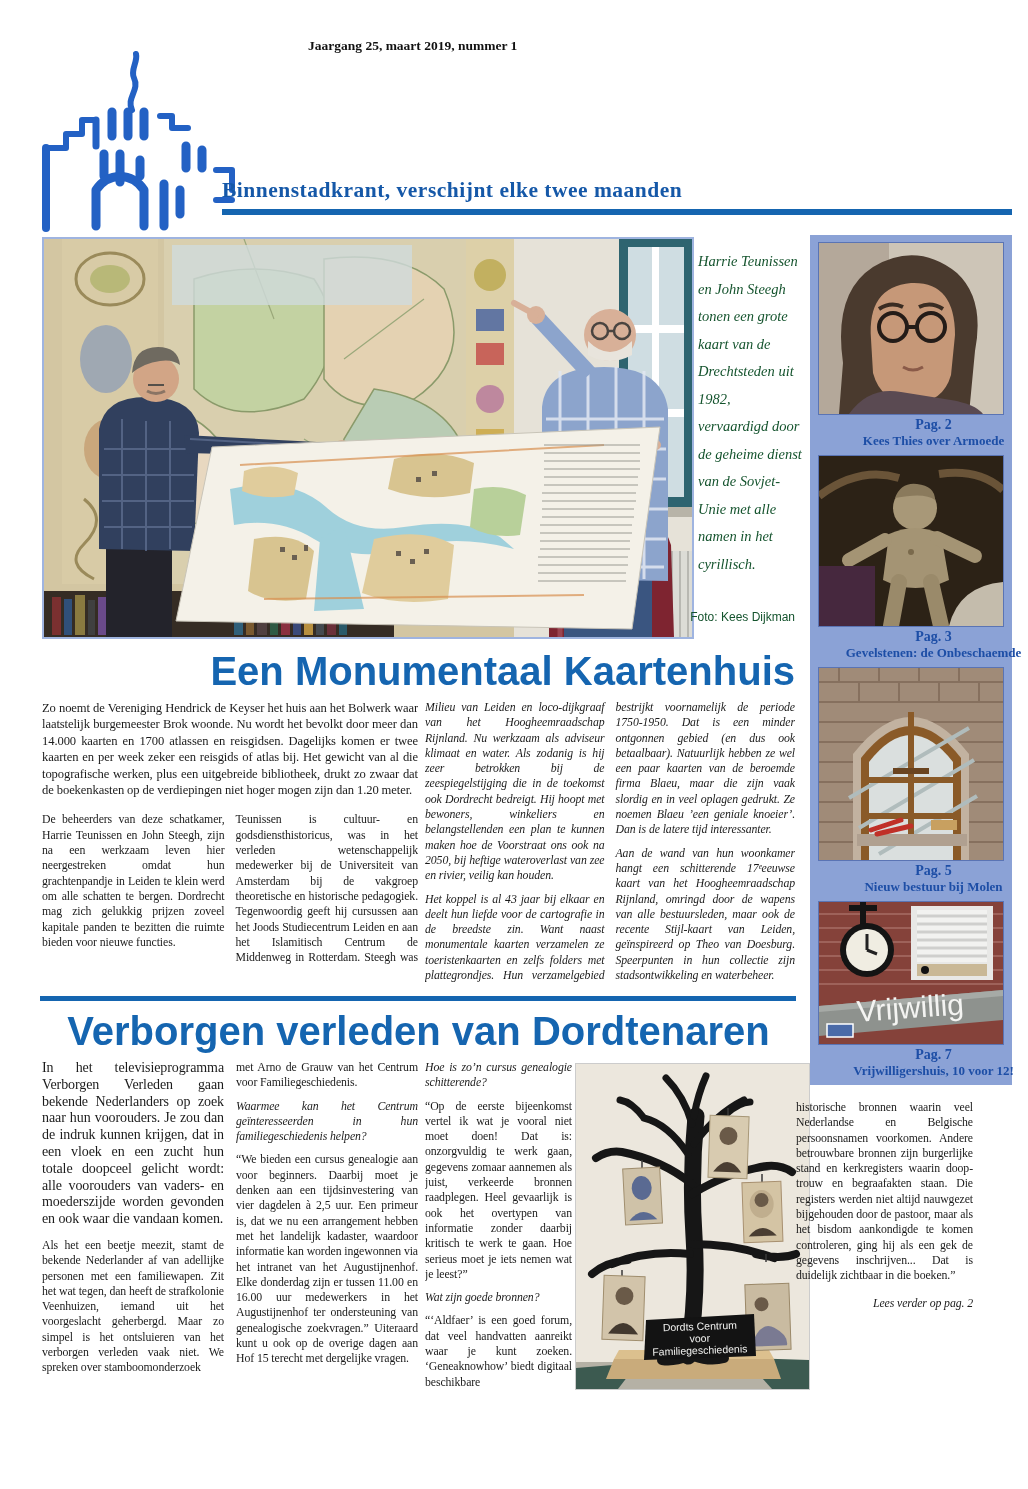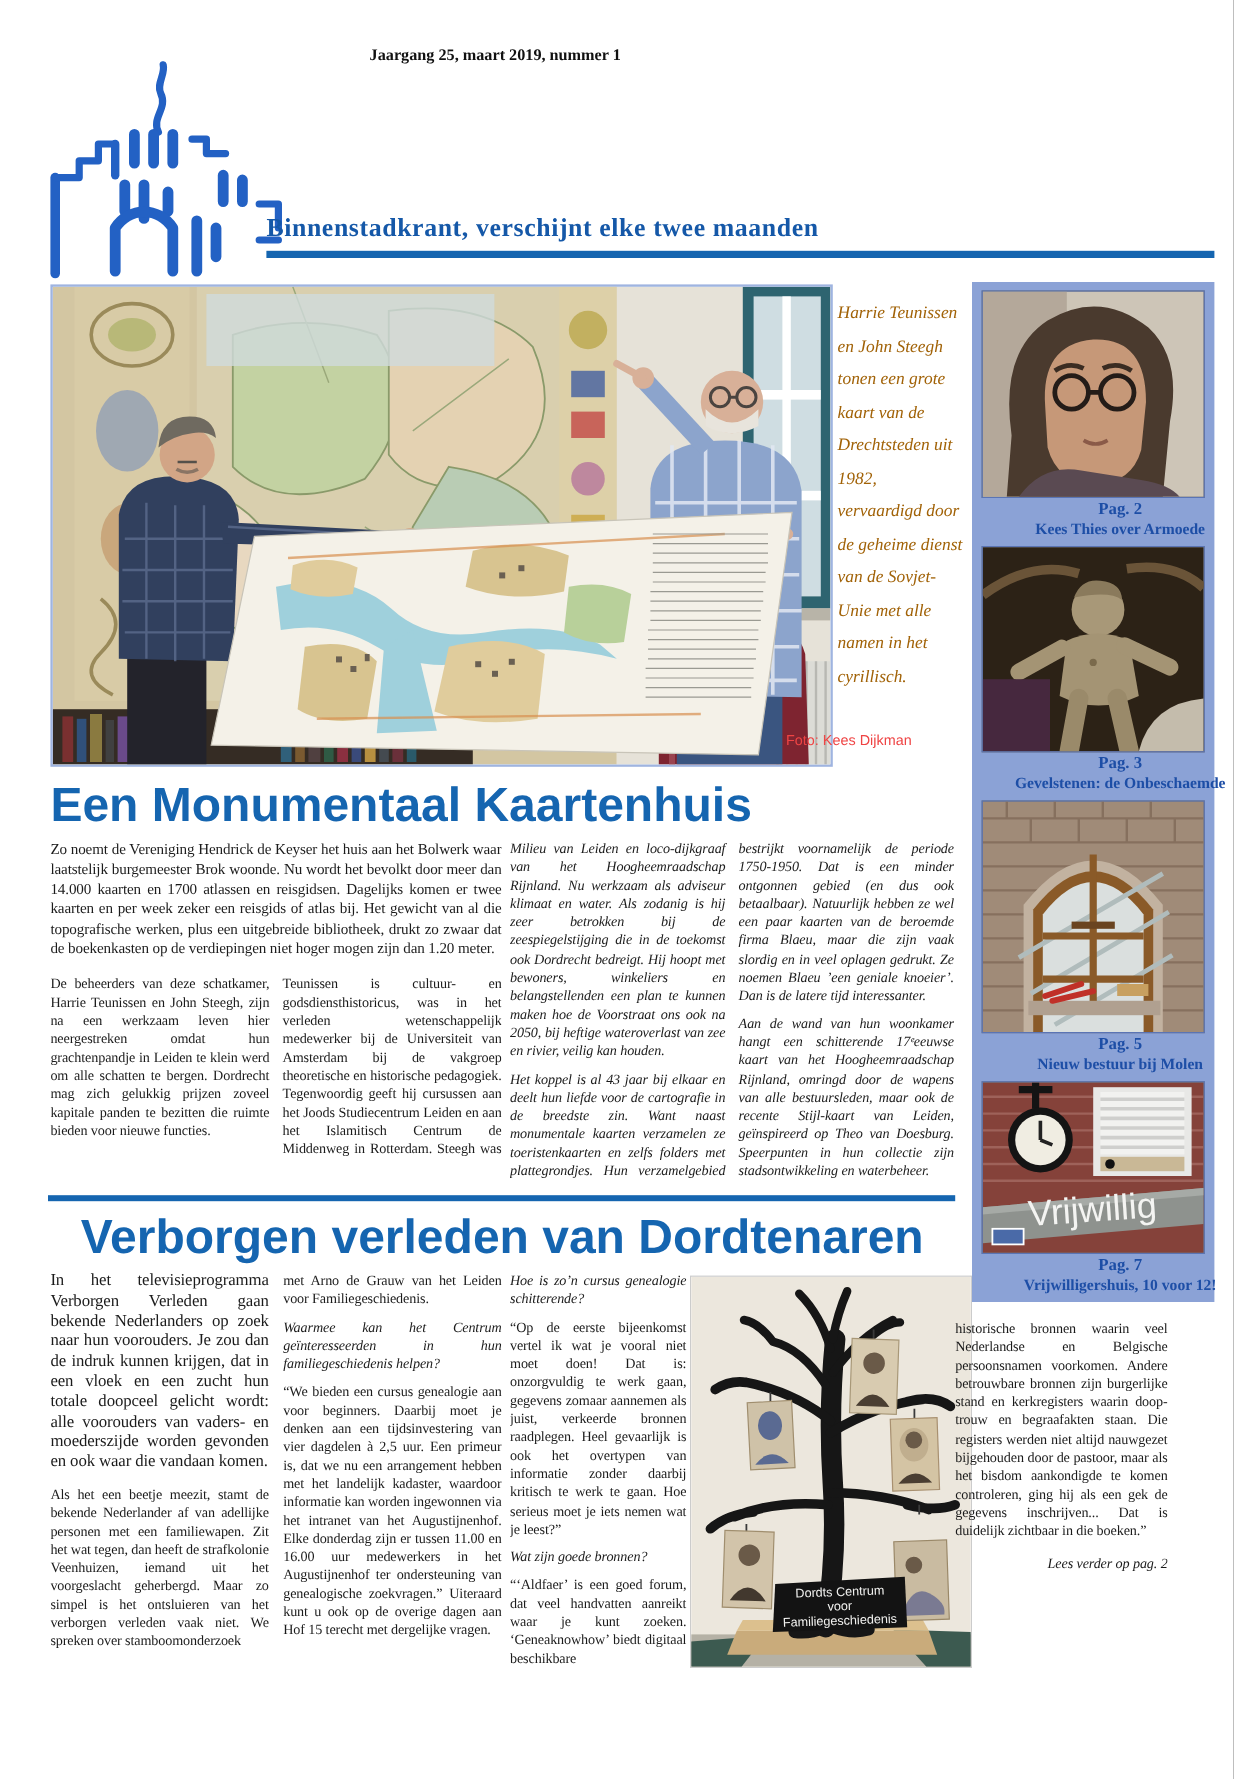--- a/index.html
+++ b/index.html
@@ -8,32 +8,32 @@
   
   .issue-line{position:absolute;left:308px;top:38px;font-size:13.5px;font-weight:bold;color:#111;}
   .np-title{position:absolute;left:218px;top:35px;width:800px;font-size:150px;line-height:1;
             font-weight:bold;color:#0d0d12;letter-spacing:0.075em;white-space:nowrap;}
   .np-subtitle{position:absolute;left:222px;top:178px;font-size:21.5px;font-weight:bold;color:#1558a8;letter-spacing:0.5px;}
   .masthead-rule{position:absolute;left:222px;top:209px;width:790px;height:6px;background:#1565b0;}
   .logo-box{position:absolute;left:36px;top:50px;width:248px;height:182px;}
   
   .main-photo{position:absolute;left:42px;top:237px;width:648px;height:398px;border:2px solid #9fb4e0;box-sizing:content-box;}
   .side-caption{position:absolute;left:698px;top:248px;width:104px;font-style:italic;font-size:14.5px;
-                line-height:27.5px;color:#a16207;}
-  .photo-credit{position:absolute;left:655px;top:610px;width:140px;text-align:left;
-                font-family:"Liberation Sans",sans-serif;font-size:12px;color:#ef4444;}
+                line-height:27.5px;color:#14532d;}
+  .photo-credit{position:absolute;left:655px;top:610px;width:140px;text-align:right;
+                font-family:"Liberation Sans",sans-serif;font-size:12px;color:#14532d;}
   
   .sidebar{position:absolute;left:810px;top:235px;width:202px;height:850px;background:#8ba2d6;
            display:flex;flex-direction:column;align-items:center;padding-top:7px;box-sizing:border-box;}
   .sb-photo{width:184px;border:1px solid #5a74b4;background:#777;display:block;}
   .sb-cap{width:200px;text-align:center;color:#1d4ea6;font-weight:bold;line-height:16px;margin:2px 0 6px 0;padding-left:45px;}
   .sb-cap .pg{font-size:14px;display:block;}
   .sb-cap .tx{font-size:13px;display:block;white-space:nowrap;}
   
-  .headline{position:absolute;left:42px;width:753px;text-align:left;color:#1565b0;
+  .headline{position:absolute;left:42px;width:753px;text-align:right;color:#1565b0;
             font-family:"Liberation Sans",sans-serif;font-weight:bold;font-size:40px;line-height:46px;white-space:nowrap;}
   .h1{top:648px;}
   .h2{top:1008px;text-align:center;}
   .rule2{position:absolute;left:40px;top:996px;width:756px;height:5px;background:#1565b0;}
   .bodytext p{margin:0 0 8px 0;font-size:11.8px;line-height:15.3px;text-align:justify;letter-spacing:-0.1px;}
   .bodytext p:last-child{margin-bottom:0;}
   .a1-left{position:absolute;left:42px;top:700px;width:376px;height:285px;overflow:hidden;}
   .a1-left .intro{font-size:12.6px;line-height:16.4px;margin-bottom:14px;}
   .cols2{column-count:2;column-gap:11px;height:170px;overflow:hidden;}
   .a1-right{position:absolute;left:425px;top:700px;width:370px;height:285px;overflow:hidden;font-style:italic;}
@@ -312,21 +312,21 @@
   </div>
 
   <div class="rule2"></div>
 
   <div class="headline h2">Verborgen verleden van Dordtenaren</div>
 
   <div class="a2-left bodytext">
     <div class="cols2">
       <p class="lead">In het televisieprogramma Verborgen Verleden gaan bekende Nederlanders op zoek naar hun voorouders. Je zou dan de indruk kunnen krijgen, dat in een vloek en een zucht hun totale doopceel gelicht wordt: alle voorouders van vaders- en moederszijde worden gevonden en ook waar die vandaan komen.</p>
       <p>Als het een beetje meezit, stamt de bekende Nederlander af van adellijke personen met een familiewapen. Zit het wat tegen, dan heeft de strafkolonie Veenhuizen, iemand uit het voorgeslacht geherbergd. Maar zo simpel is het ontsluieren van het verborgen verleden vaak niet. We spreken over stamboomonderzoek</p>
-      <p>met Arno de Grauw van het Leiden voor Familiegeschiedenis.</p>
+      <p>met Arno de Grauw van het Centrum voor Familiegeschiedenis.</p>
       <p class="qq">Waarmee kan het Centrum geïnteresseerden in hun familiegeschiedenis helpen?</p>
       <p>“We bieden een cursus genealogie aan voor beginners. Daarbij moet je denken aan een tijdsinvestering van vier dagdelen à 2,5 uur. Een primeur is, dat we nu een arrangement hebben met het landelijk kadaster, waardoor informatie kan worden ingewonnen via het intranet van het Augustijnenhof. Elke donderdag zijn er tussen 11.00 en 16.00 uur medewerkers in het Augustijnenhof ter ondersteuning van genealogische zoekvragen.” Uiteraard kunt u ook op de overige dagen aan Hof 15 terecht met dergelijke vragen.</p>
     </div>
   </div>
 
   <div class="a2-col3 bodytext">
     <p class="qq">Hoe is zo’n cursus genealogie schitterende?</p>
     <p>“Op de eerste bijeenkomst vertel ik wat je vooral niet moet doen! Dat is: onzorgvuldig te werk gaan, gegevens zomaar aannemen als juist, verkeerde bronnen raadplegen. Heel gevaarlijk is ook het overtypen van informatie zonder daarbij kritisch te werk te gaan. Hoe serieus moet je iets nemen wat je leest?”</p>
     <p class="qq">Wat zijn goede bronnen?</p>
     <p>“‘Aldfaer’ is een goed forum, dat veel handvatten aanreikt waar je kunt zoeken. ‘Geneaknowhow’ biedt digitaal beschikbare</p>

